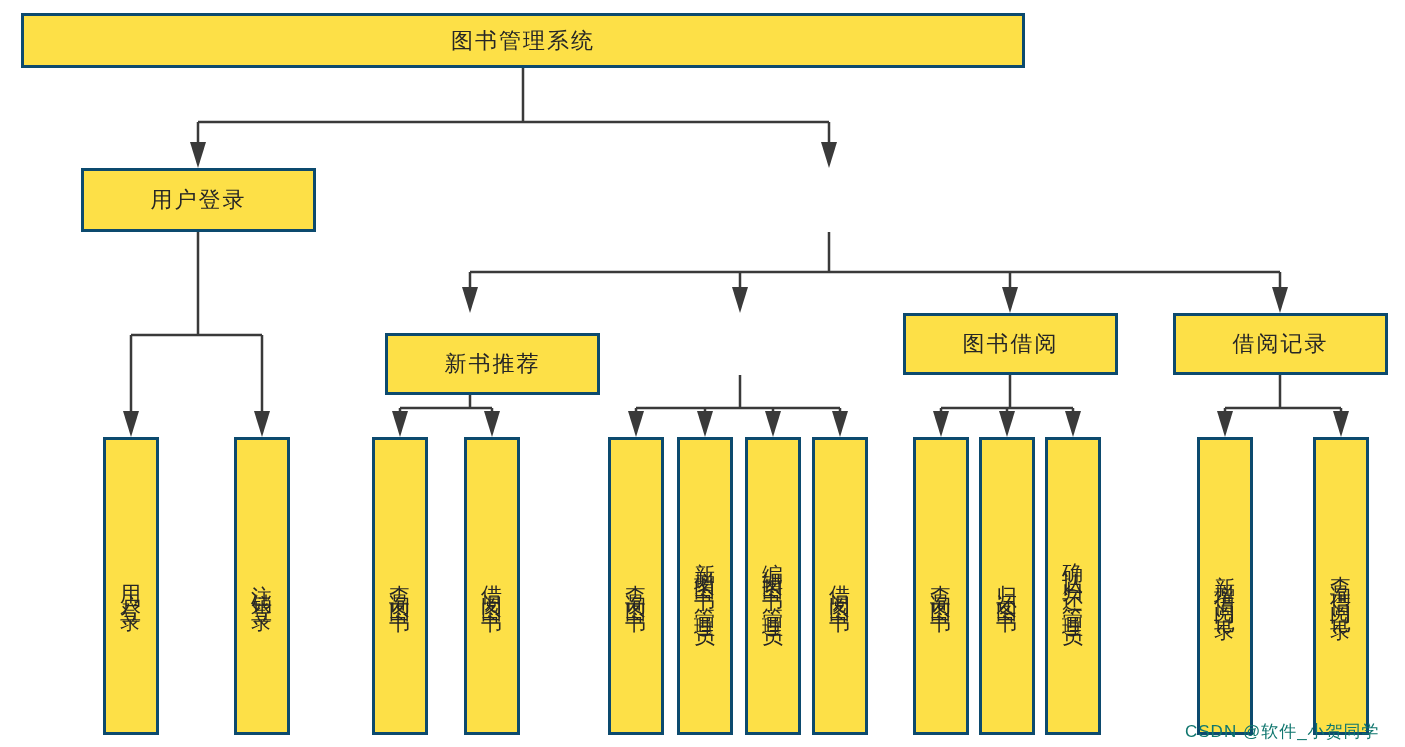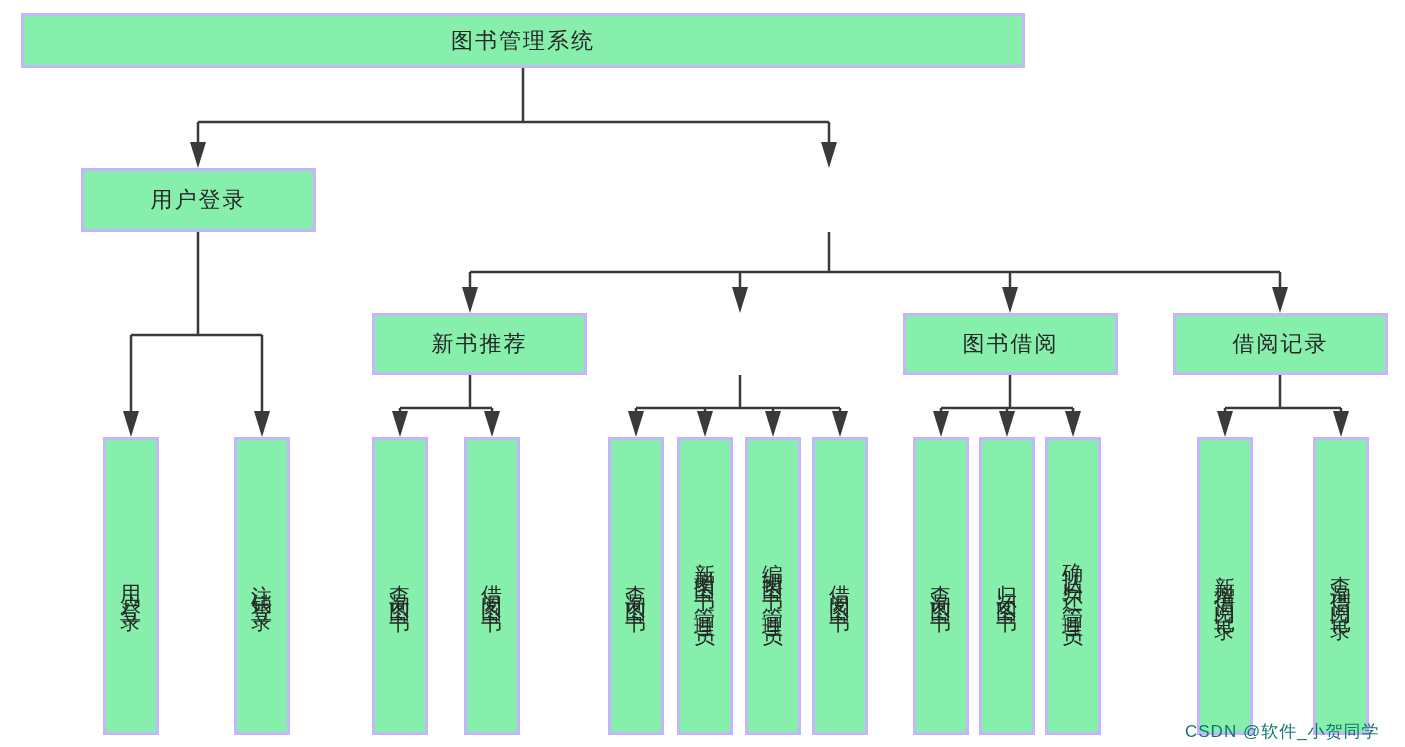--- a/index.html
+++ b/index.html
@@ -2,21 +2,21 @@
 <html><head>
 <meta charset="utf-8">
 <style>
   html,body{margin:0;padding:0;background:#ffffff;}
   .stage{
     position:relative;width:1405px;height:747px;background:#ffffff;overflow:hidden;
     font-family:"Liberation Sans",sans-serif;
   }
   .connectors{position:absolute;left:0;top:0;width:1405px;height:747px;pointer-events:none;}
   .node{
-    position:absolute;box-sizing:border-box;border:3px solid #c4b5fd;background:#86efac;
+    position:absolute;box-sizing:border-box;border:3px solid #0c4a6e;background:#fde047;
     display:flex;align-items:center;justify-content:center;color:#262626;
   }
   .h{font-size:22px;letter-spacing:2px;white-space:nowrap;}
   .root{left:21px;top:13px;width:1004px;height:55px;}
   .lvl2{top:168px;height:64px;}
   .lvl3{top:313px;height:62px;width:215px;}
   .leaf{top:437px;width:56px;height:298px;}
   .vtext{
     writing-mode:vertical-rl;text-orientation:mixed;
     font-size:21px;line-height:1;letter-spacing:9px;color:#262626;
@@ -60,21 +60,21 @@
     <polygon class="ah" points="999,411 1015,411 1007,437"></polygon>
     <polygon class="ah" points="1065,411 1081,411 1073,437"></polygon>
     <polygon class="ah" points="1217,411 1233,411 1225,437"></polygon>
     <polygon class="ah" points="1333,411 1349,411 1341,437"></polygon>
   </svg>
 
   <div class="node h root">图书管理系统</div>
 
   <div class="node h lvl2" style="left:81px;width:235px;">用户登录</div>
 
-  <div class="node h lvl3" style="left:372px;">新书推荐</div>
+  <div class="node h lvl3" style="left:385px;margin-top:20px;">新书推荐</div>
   <div class="node h lvl3" style="left:903px;">图书借阅</div>
   <div class="node h lvl3" style="left:1173px;text-align:right;">借阅记录</div>
 
   <div class="node leaf" style="left:103px;">
     <span class="vtext">用户登录</span>
   </div>
   <div class="node leaf" style="left:234px;">
     <span class="vtext">注销登录</span>
   </div>
 

